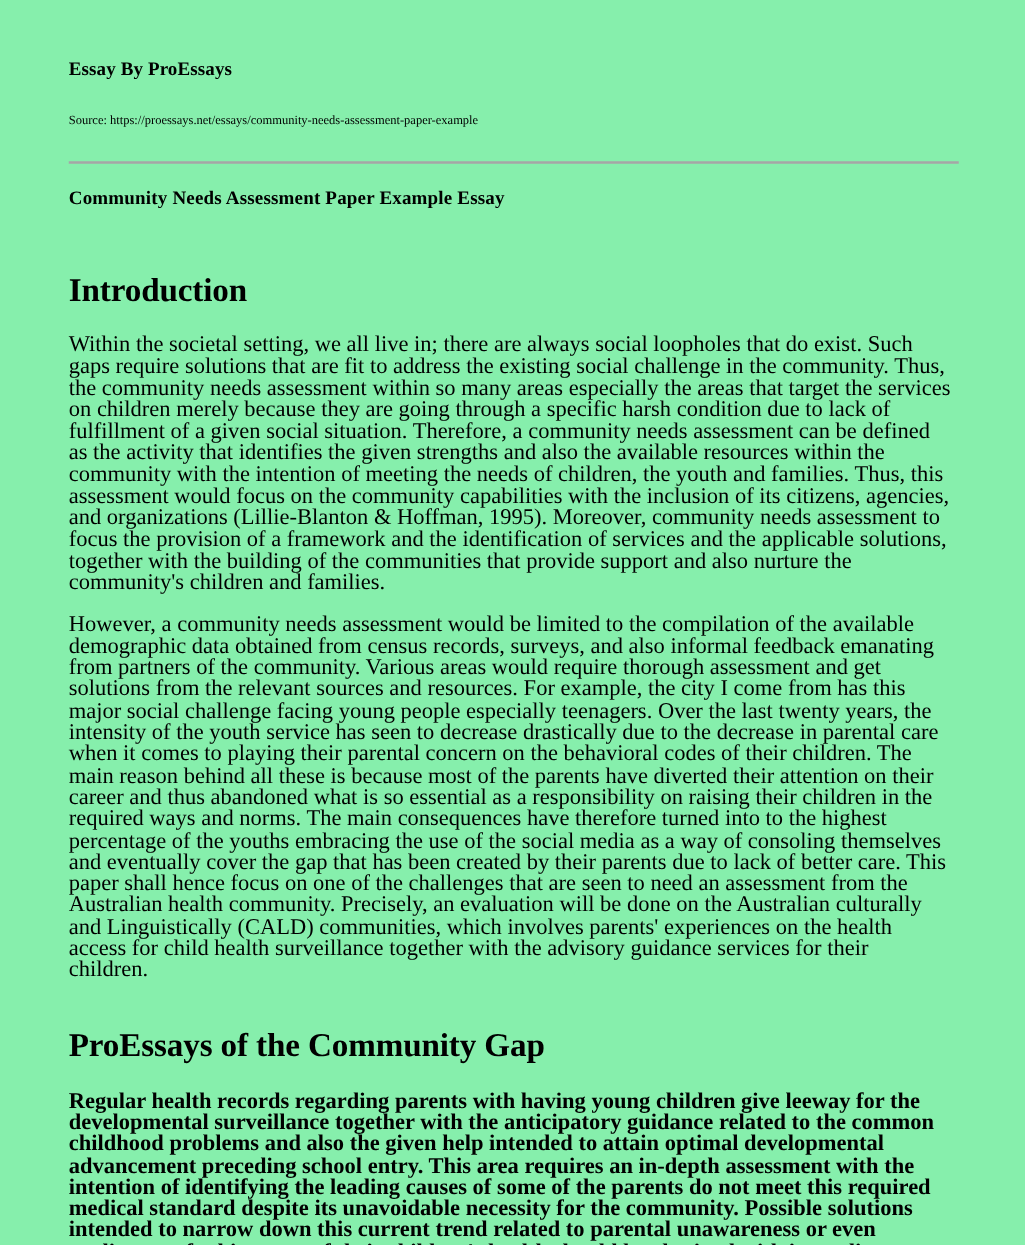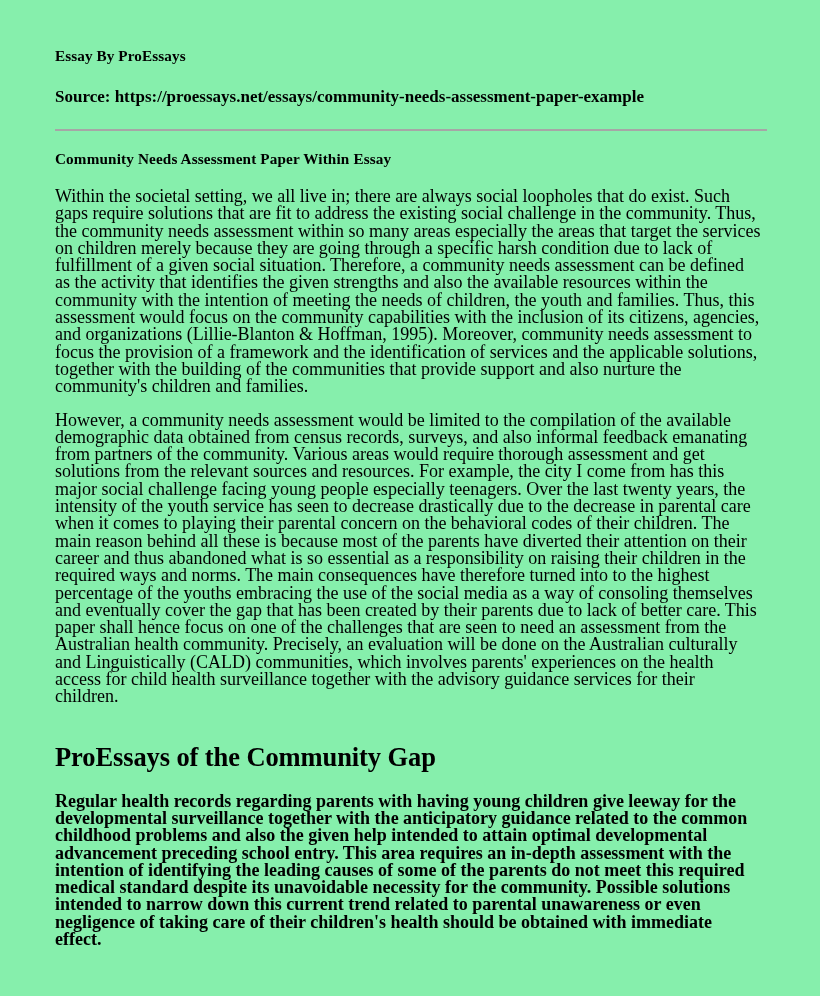--- a/index.html
+++ b/index.html
@@ -26,22 +26,22 @@
     width: 712px;
   }
   .site-name {
     font-size: 15.2px;
     font-weight: bold;
     line-height: 18px;
     letter-spacing: 0.1px;
     margin: 0;
   }
   .source-line {
-    font-size: 17px;
-    font-weight: bold;
+    font-size: 10px;
+    font-weight: normal;
     line-height: 18px;
     margin: 23px 0 0 0;
     word-break: break-all;
   }
   .divider {
     width: 712px;
     height: 0;
     border: 0;
     border-top: 2px solid #a6a6a6;
     margin: 23px 0 0 0;
@@ -92,22 +92,23 @@
 
 <div class="page">
 
   <div class="doc-meta">
     <div class="site-name">Essay By ProEssays</div>
     <div class="source-line">Source: https://proessays.net/essays/community-needs-assessment-paper-example</div>
   </div>
 
   <hr class="divider">
 
-  <div class="doc-title">Community Needs Assessment Paper Within Essay</div>
+  <div class="doc-title">Community Needs Assessment Paper Example Essay</div>
 
+  <h1 class="section-heading" id="intro-heading">Introduction</h1>
 
   <p class="body-paragraph" id="intro-p1">Within the societal setting, we all live in; there are always social loopholes that do exist. Such gaps require solutions that are fit to address the existing social challenge in the community. Thus, the community needs assessment within so many areas especially the areas that target the services on children merely because they are going through a specific harsh condition due to lack of fulfillment of a given social situation. Therefore, a community needs assessment can be defined as the activity that identifies the given strengths and also the available resources within the community with the intention of meeting the needs of children, the youth and families. Thus, this assessment would focus on the community capabilities with the inclusion of its citizens, agencies, and organizations (Lillie-Blanton &amp; Hoffman, 1995). Moreover, community needs assessment to focus the provision of a framework and the identification of services and the applicable solutions, together with the building of the communities that provide support and also nurture the community's children and families.</p>
 
   <p class="body-paragraph">However, a community needs assessment would be limited to the compilation of the available demographic data obtained from census records, surveys, and also informal feedback emanating from partners of the community. Various areas would require thorough assessment and get solutions from the relevant sources and resources. For example, the city I come from has this major social challenge facing young people especially teenagers. Over the last twenty years, the intensity of the youth service has seen to decrease drastically due to the decrease in parental care when it comes to playing their parental concern on the behavioral codes of their children. The main reason behind all these is because most of the parents have diverted their attention on their career and thus abandoned what is so essential as a responsibility on raising their children in the required ways and norms. The main consequences have therefore turned into to the highest percentage of the youths embracing the use of the social media as a way of consoling themselves and eventually cover the gap that has been created by their parents due to lack of better care. This paper shall hence focus on one of the challenges that are seen to need an assessment from the Australian health community. Precisely, an evaluation will be done on the Australian culturally and Linguistically (CALD) communities, which involves parents' experiences on the health access for child health surveillance together with the advisory guidance services for their children.</p>
 
   <h1 class="section-heading" id="gap-heading">ProEssays of the Community Gap</h1>
 
   <p class="body-paragraph" id="gap-p1">Regular health records regarding parents with having young children give leeway for the developmental surveillance together with the anticipatory guidance related to the common childhood problems and also the given help intended to attain optimal developmental advancement preceding school entry. This area requires an in-depth assessment with the intention of identifying the leading causes of some of the parents do not meet this required medical standard despite its unavoidable necessity for the community. Possible solutions intended to narrow down this current trend related to parental unawareness or even negligence of taking care of their children's health should be obtained with immediate effect.</p>
 
 </div>

